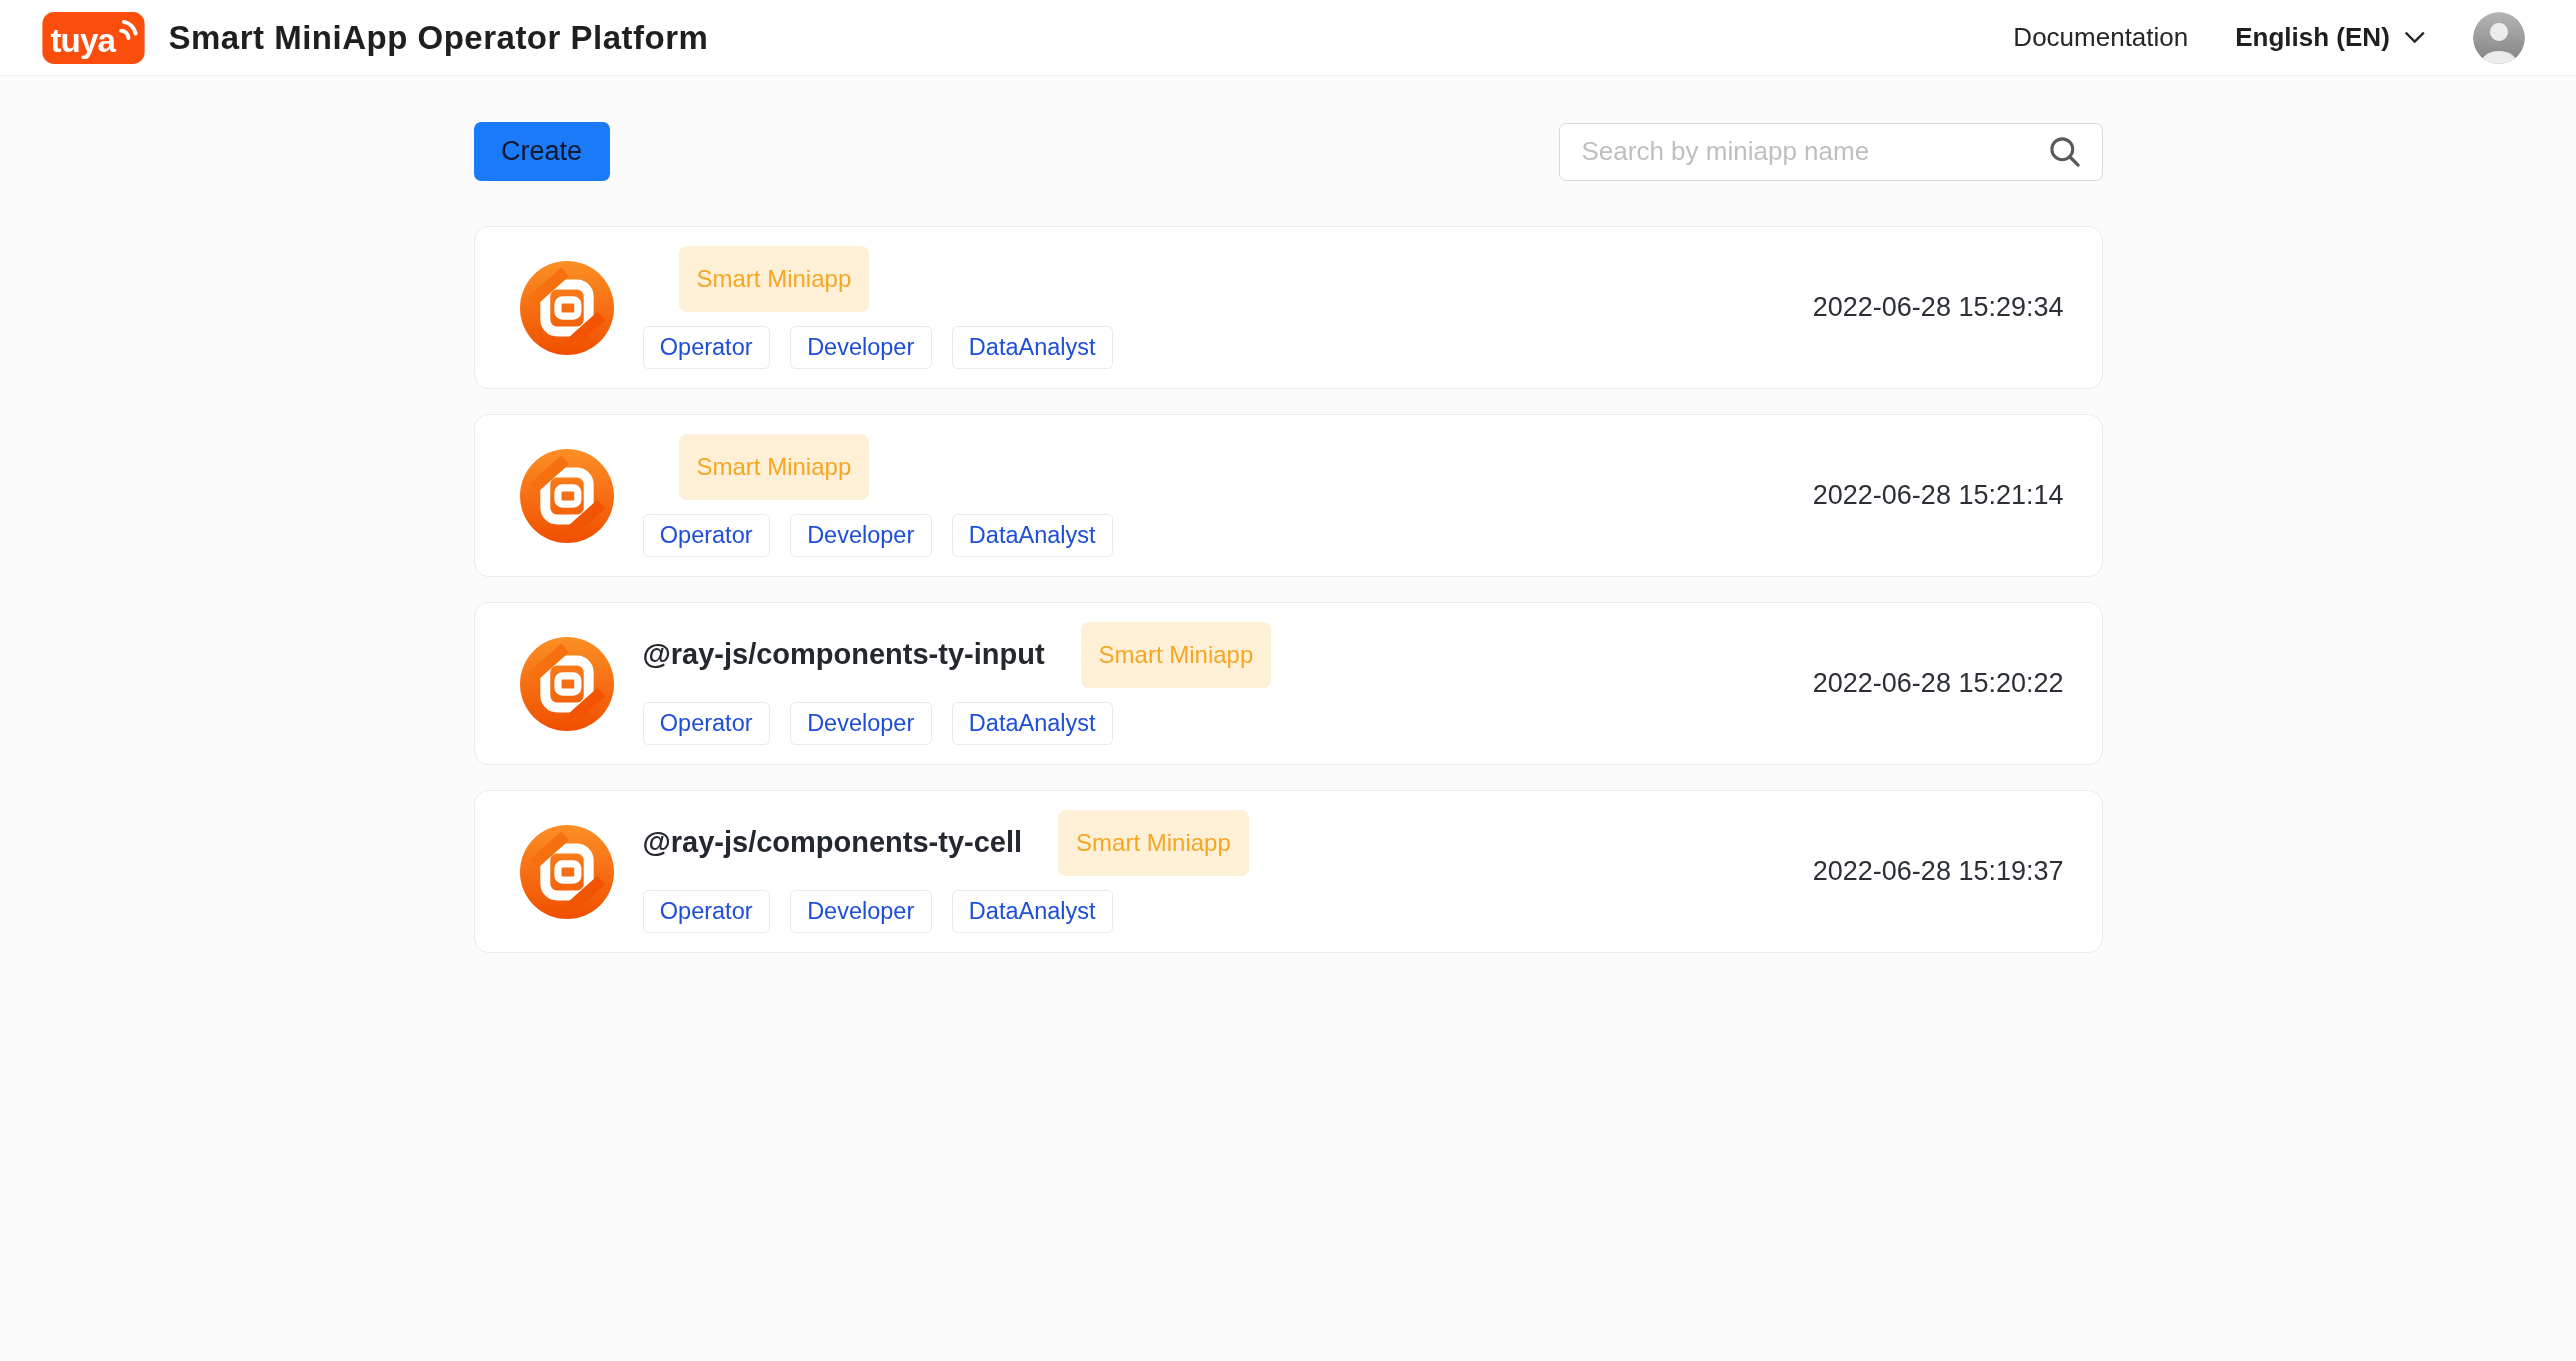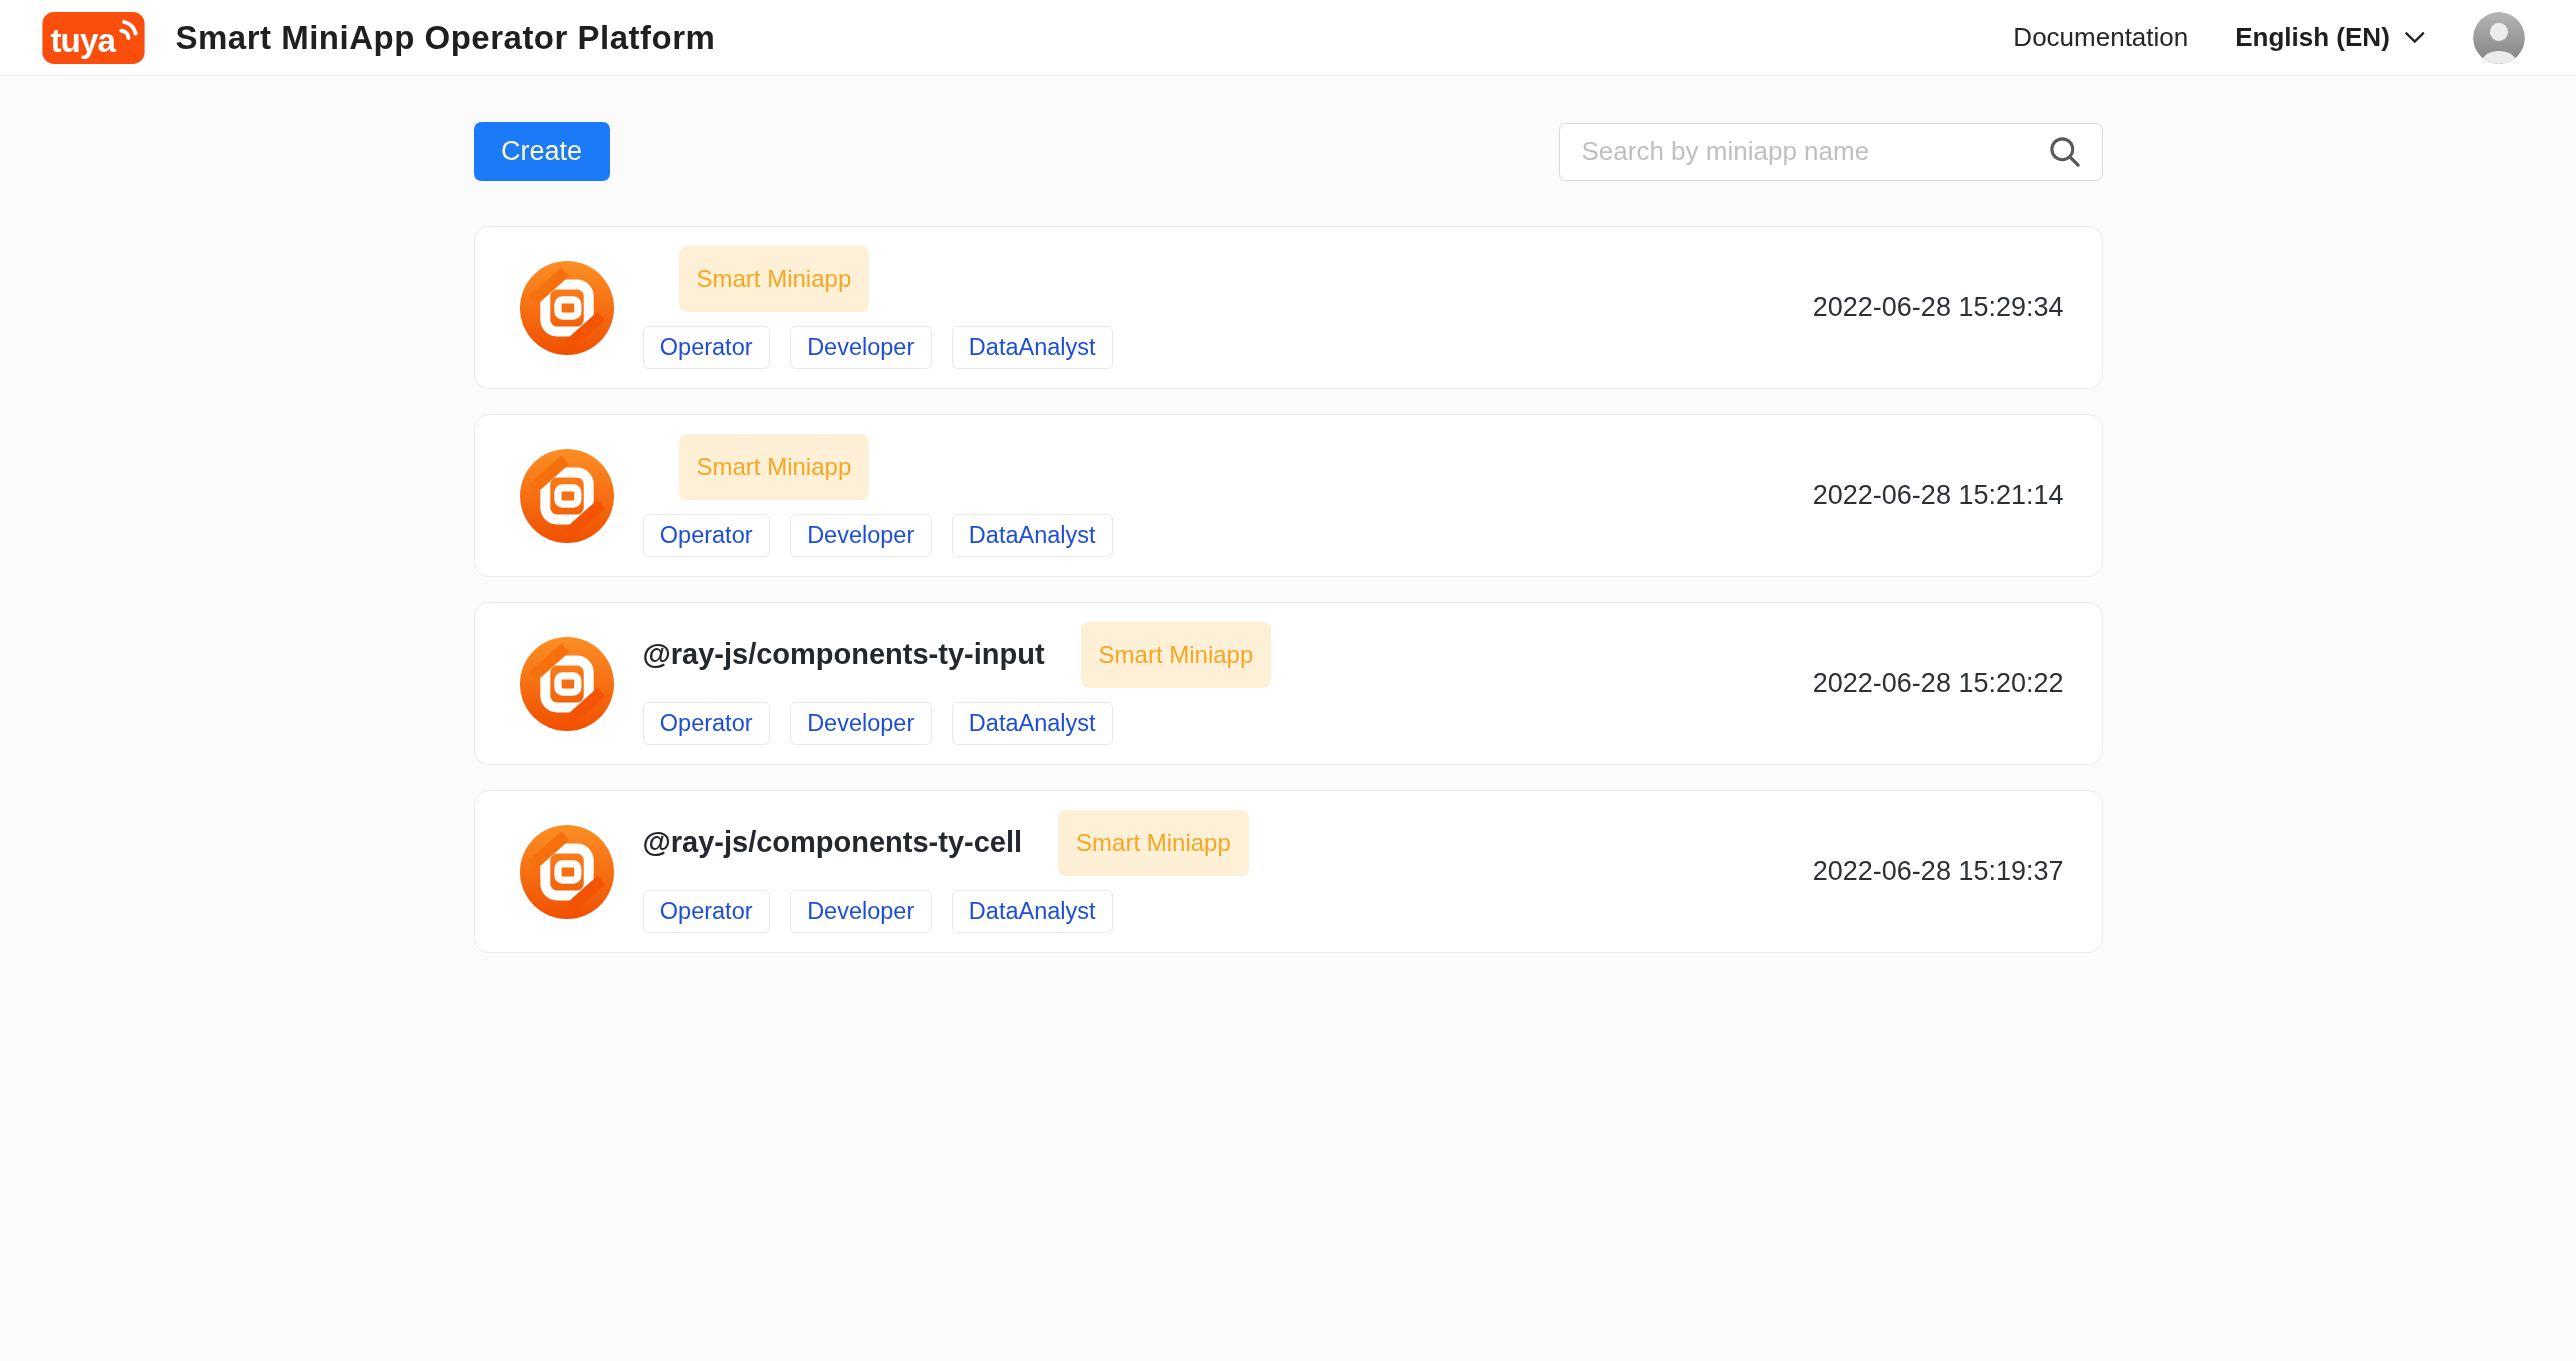--- a/index.html
+++ b/index.html
@@ -12,37 +12,37 @@
   *{box-sizing:border-box;margin:0;padding:0;}
   html,body{width:2576px;height:1361px;overflow:hidden;}
   body{
     font-family:"Liberation Sans","DejaVu Sans",sans-serif;
     background:var(--page-bg);
     color:#23272e;
   }
   
   .header{
     height:76px;background:#fff;border-bottom:1.8px solid #f1f1f1;
-    display:flex;align-items:center;padding:0 51px 0 42px;gap:7px;
+    display:flex;align-items:center;padding:0 51px 0 42px;
   }
   .logo-svg{display:block;width:103px;height:52px;}
   .app-title{font-size:33px;font-weight:700;color:#1f1f1f;margin-left:23.5px;letter-spacing:0.5px;}
   .header-right{margin-left:auto;display:flex;align-items:center;}
   .doc-link{font-size:26px;color:#262626;margin-right:47px;cursor:pointer;}
   .lang{display:flex;align-items:center;margin-right:47px;cursor:pointer;}
   .lang-label{font-size:26px;font-weight:600;color:#1f1f1f;}
   .chevron{margin-left:12.7px;display:flex;align-items:center;}
   .avatar{width:52px;height:52px;border-radius:50%;overflow:hidden;display:block;cursor:pointer;}
   
   .content{padding-top:46px;}
   .container{width:1629px;margin:0 auto;}
   .toolbar{display:flex;justify-content:space-between;align-items:center;margin-bottom:45px;}
   .create-btn{
     width:136px;height:59px;border:none;border-radius:7.2px;
-    background:var(--accent-blue);color:#fef9c3;font-size:27px;
+    background:var(--accent-blue);color:#0f172a;font-size:27px;
     font-family:inherit;cursor:pointer;
   }
   .search-box{
     width:544px;height:58px;background:#fff;border:1.8px solid #d9d9d9;
     border-radius:7.2px;display:flex;align-items:center;padding:0 18px 0 22px;
   }
   .search-box input{
     flex:1;border:none;outline:none;background:transparent;
     font-size:26px;color:#c2410c;font-family:inherit;min-width:0;
   }

